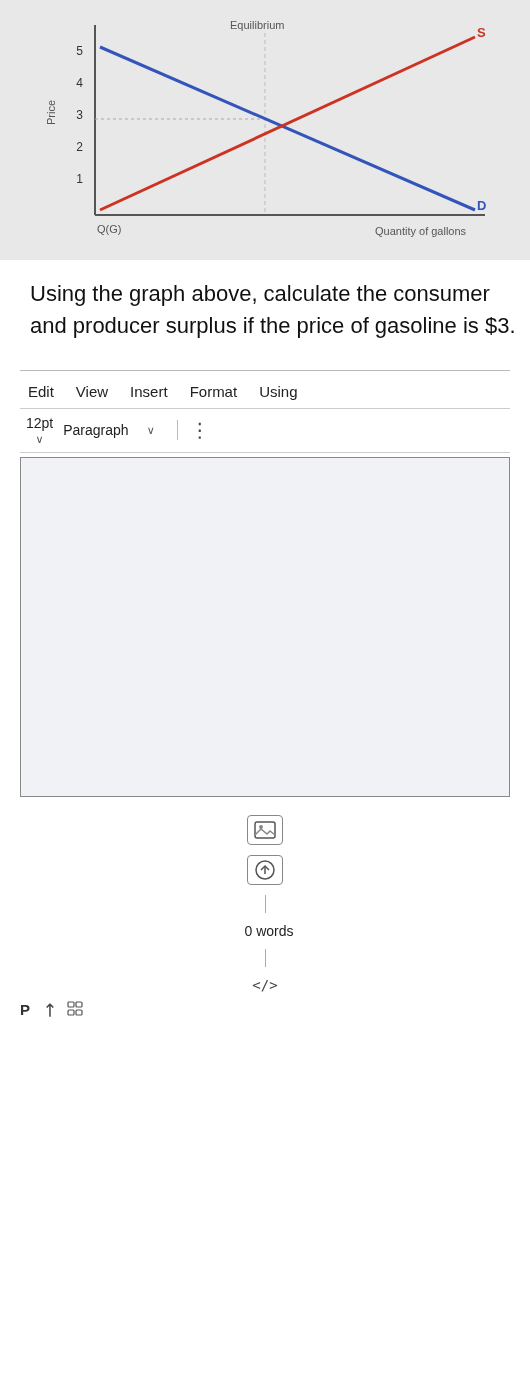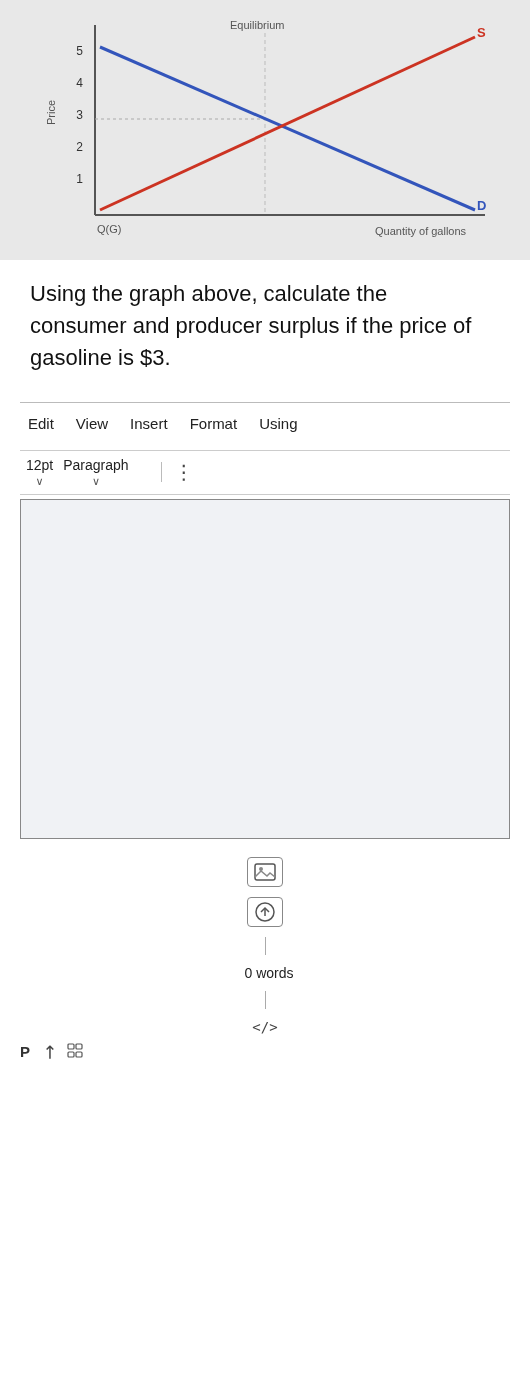--- a/index.html
+++ b/index.html
@@ -15,38 +15,38 @@
       width: 100%;
       height: 260px;
       background: #e8e8e8;
       position: relative;
       display: flex;
       align-items: center;
       justify-content: center;
     }
 
     .question-text {
-      padding: 18px 46px 10px 30px;
+      padding: 18px 14px 10px 30px;
       font-size: 22px;
       line-height: 1.45;
       color: #111;
       font-weight: 400;
     }
 
     .toolbar-area {
       margin: 18px 20px 0 20px;
       border-top: 1px solid #bbb;
     }
 
     .menu-bar {
       display: flex;
       flex-direction: row;
       align-items: center;
       gap: 18px;
-      padding: 10px 6px 16px 6px;
+      padding: 10px 6px 6px 6px;
       border-bottom: 1px solid #ccc;
     }
 
     .menu-item {
       font-size: 15px;
       color: #222;
       cursor: pointer;
       user-select: none;
       padding: 2px 2px;
     }
@@ -81,24 +81,23 @@
     .chevron {
       font-size: 11px;
       color: #555;
     }
 
     .paragraph-select {
       font-size: 14px;
       color: #222;
       display: flex;
       align-items: center;
-      gap: 2px;
-      margin-right: 24px;
-      cursor: pointer;
-      flex-direction: column;
+      gap: 18px;
+      margin-right: 14px;
+      cursor: pointer;
     }
 
     .divider-vertical {
       width: 1px;
       height: 20px;
       background: #bbb;
       margin: 0 8px;
     }
 
     .more-options {

